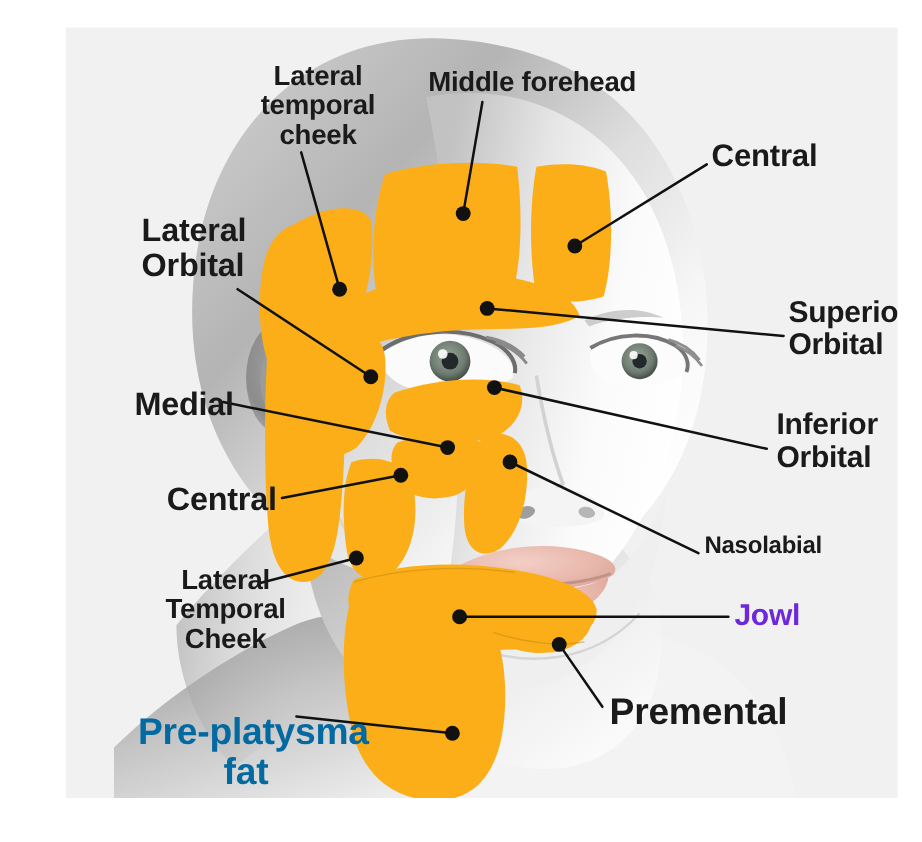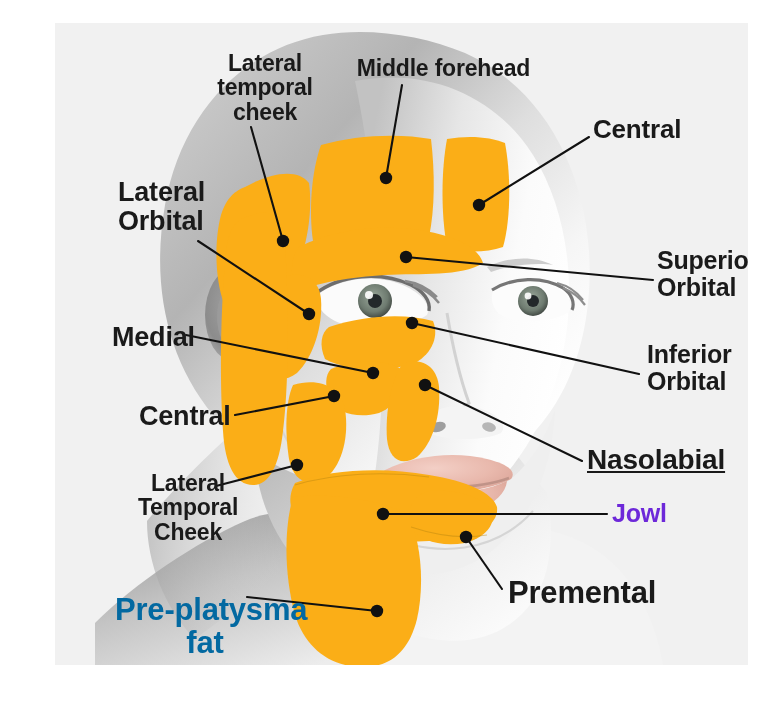--- a/index.html
+++ b/index.html
@@ -252,21 +252,21 @@
         <div class="lbl c" style="left: 296px; top: 33px; width: 185px; font-size: 23px; color: rgb(26, 26, 26); text-align: center;">Middle forehead</div>
         <div class="lbl l" style="left: 538px; top: 93px; width: 120px; font-size: 26px; color: rgb(26, 26, 26);">Central</div>
         <div class="lbl l" style="left: 63px; top: 155px; width: 130px; font-size: 27px; color: rgb(26, 26, 26);">Lateral
 Orbital</div>
         <div class="lbl l" style="left: 602px; top: 224px; width: 150px; font-size: 25px; color: rgb(26, 26, 26);">Superior
 Orbital</div>
         <div class="lbl l" style="left: 57px; top: 300px; width: 120px; font-size: 27px; color: rgb(26, 26, 26);">Medial</div>
         <div class="lbl l" style="left: 592px; top: 318px; width: 140px; font-size: 25px; color: rgb(26, 26, 26);">Inferior
 Orbital</div>
         <div class="lbl l" style="left: 84px; top: 379px; width: 120px; font-size: 27px; color: rgb(26, 26, 26);">Central</div>
-        <div class="lbl l" style="left: 532px; top: 422px; width: 160px; font-size: 28px; color: rgb(26, 26, 26); text-decoration: underline;">Nasolabial</div>
+        <div class="lbl l" style="left: 532px; top: 422px; width: 160px; font-size: 20px; color: rgb(26, 26, 26);">Nasolabial</div>
         <div class="lbl c" style="left: 68px; top: 448px; width: 130px; font-size: 23px; color: rgb(26, 26, 26);">Lateral
 Temporal
 Cheek</div>
         <div class="lbl l" style="left: 557px; top: 477px; width: 90px; font-size: 25px; color: #6d28d9;">Jowl</div>
         <div class="lbl l" style="left: 453px; top: 554px; width: 150px; font-size: 31px; color: rgb(26, 26, 26);">Premental</div>
         <div class="lbl c" style="left: 60px; top: 571px; width: 180px; font-size: 31px; color: #0369a1;">Pre-platysma
 fat</div>
       </div>
 
   </div>

